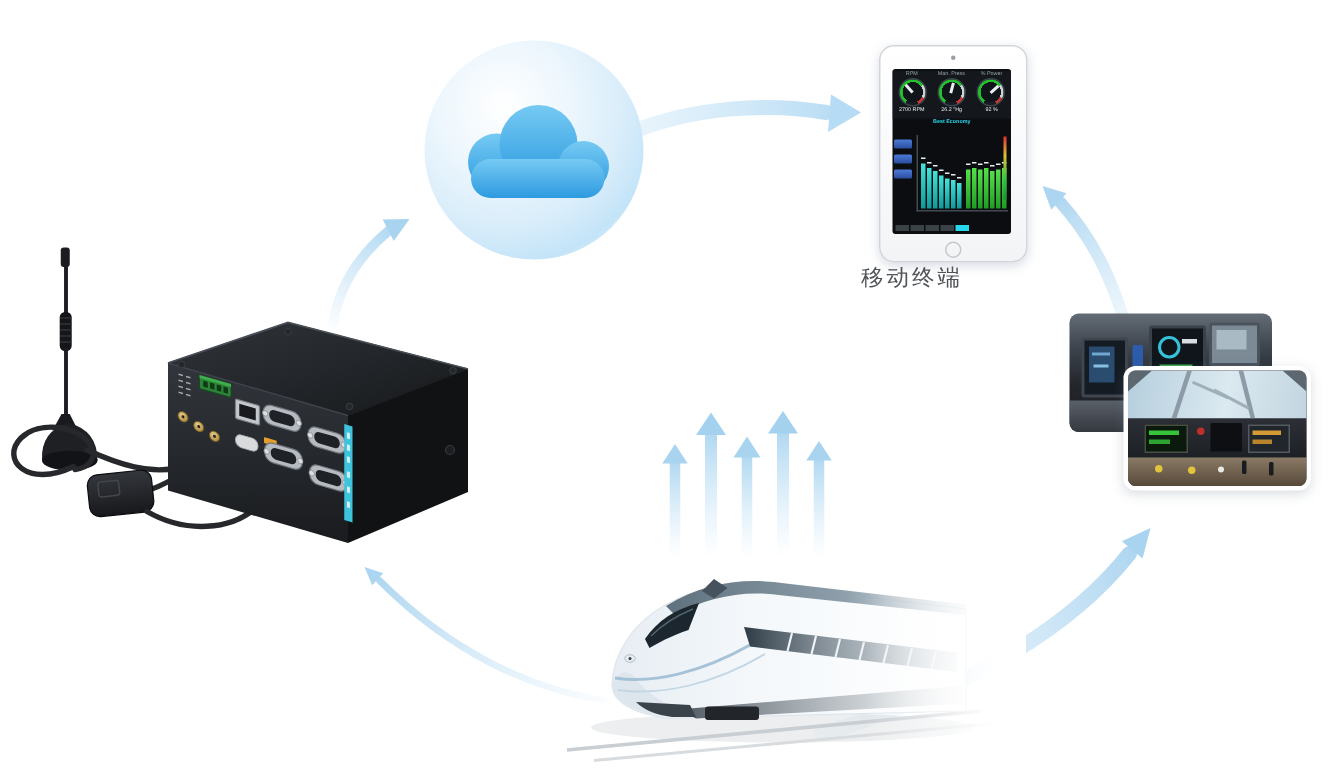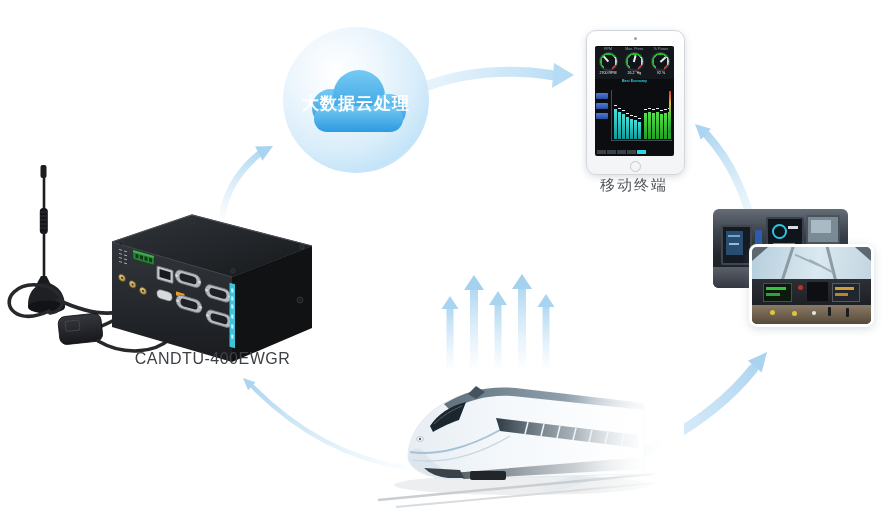--- a/index.html
+++ b/index.html
@@ -1,20 +1,20 @@
 <!DOCTYPE html>
 <html><head>
 <meta charset="utf-8">
 <style>
   html,body{margin:0;padding:0;background:#fff;}
   #stage{position:relative;width:886px;height:516px;background:#ffffff;overflow:hidden;
          font-family:"Liberation Sans",sans-serif;}
   #arrows-svg,#device-svg,#train-svg{position:absolute;}
   #arrows-svg{left:0;top:0;}
-  .node-label{position:absolute;text-align:center;color:#505458;font-size:15px;letter-spacing:2px;}
+  .node-label{position:absolute;text-align:left;color:#505458;font-size:15px;letter-spacing:2px;}
 
   
   .cloud-glow{position:absolute;left:283px;top:27px;width:146px;height:146px;border-radius:50%;
     background:radial-gradient(circle at 36% 30%, #ffffff 0%, #eef7fd 30%, #d9edfa 58%, #c3e4f8 76%,
                rgba(205,231,248,0.55) 88%, rgba(255,255,255,0) 98%);}
   #cloud-shape{position:absolute;left:297px;top:64px;}
   .cloud-text{position:absolute;left:288px;top:92px;width:136px;text-align:center;
     color:#ffffff;font-size:17px;font-weight:bold;letter-spacing:1px;}
 
   
@@ -185,21 +185,20 @@
           <stop offset="1" stop-color="#2d9ae0"></stop>
       </linearGradient>
     </defs>
     <g fill="url(#cg)">
       <circle cx="34" cy="44" r="19"></circle>
       <circle cx="62" cy="32" r="26"></circle>
       <circle cx="92" cy="47" r="17"></circle>
       <rect x="17" y="42" width="89" height="26" rx="13"></rect>
     </g>
   </svg>
-  <div class="cloud-text">大数据云处理</div>
 
   <div class="tablet">
     <div class="tab-cam"></div>
     <div class="tab-screen">
       <div class="gauge-row">
         <div class="gauge-cell">
           <div class="tiny glabel">RPM</div>
           <div class="gdial">
               <span class="needle" style="transform:rotate(-42deg)"></span>
             </div>
@@ -432,21 +431,20 @@
               <rect x="119.3" y="20" width="2" height="4"></rect>
             <rect x="119.3" y="28" width="2" height="4"></rect>
               <rect x="119.3" y="38" width="2" height="4"></rect>
             <rect x="119.3" y="48" width="2" height="4"></rect>
               <rect x="119.3" y="58" width="2" height="4"></rect>
           </g>
         </g>
       </g>
     </g>
   </svg>
-  <div class="device-label">CANDTU-400EWGR</div>
 
   <div id="console">
     <div class="photo1">
       <div class="s-left">
           <span class="map">
             <i></i>
             <em></em>
           </span>
         </div>
       <div class="s-strip"></div>

